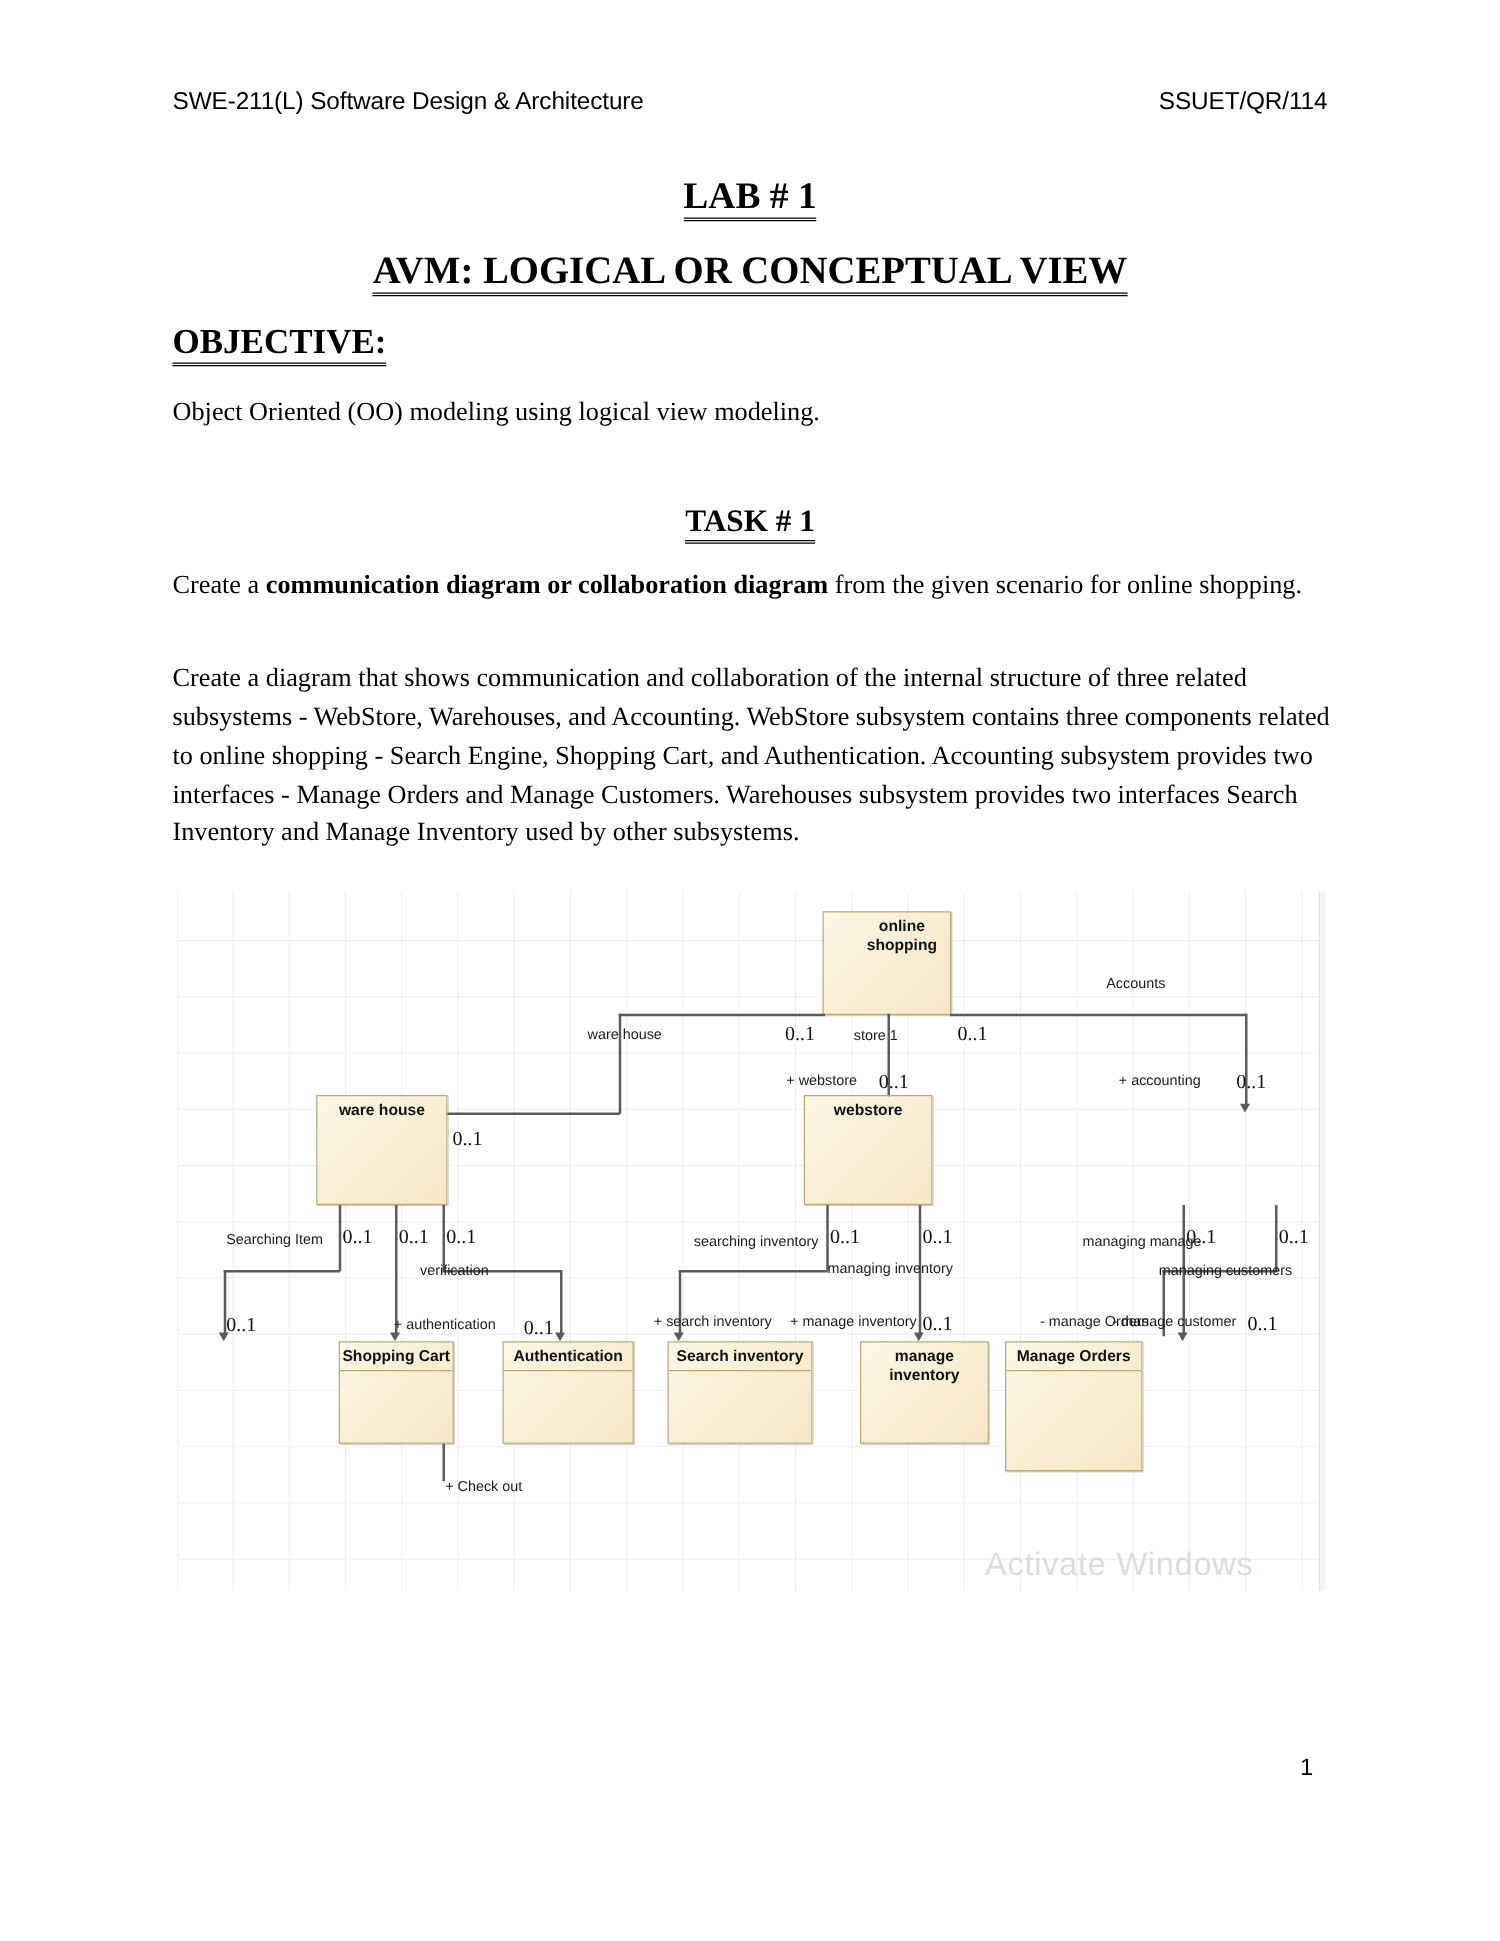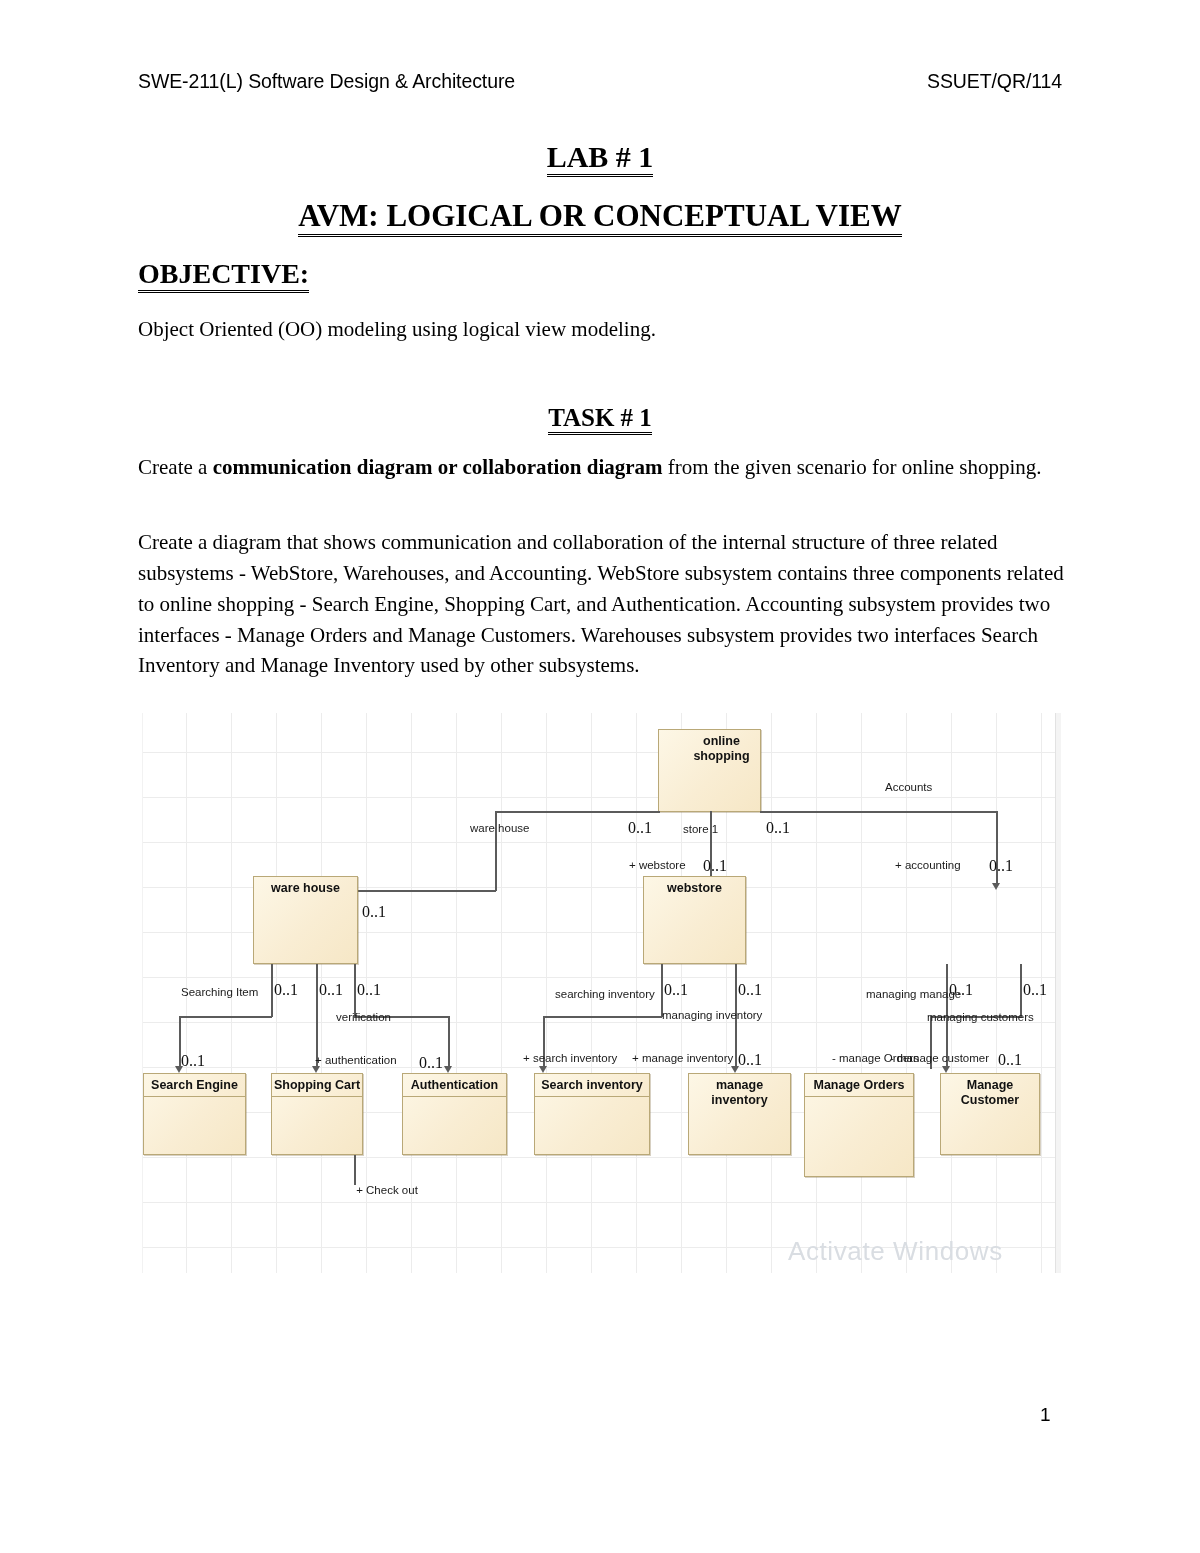--- a/index.html
+++ b/index.html
@@ -228,41 +228,35 @@
     <div class="mult" style="left:38px; top:339px;">0..1</div>
     <div class="lbl" style="left:172px; top:341px;">+ authentication</div>
     <div class="mult" style="left:276px; top:341px;">0..1</div>
     <div class="lbl" style="left:380px; top:339px;">+ search inventory</div>
     <div class="lbl" style="left:489px; top:339px;">+ manage inventory</div>
     <div class="mult" style="left:595px; top:338px;">0..1</div>
     <div class="lbl" style="left:651px; top:339px;margin-left:38px;">- manage Orders</div>
     <div class="lbl" style="left:747px; top:339px;">- manage customer</div>
     <div class="mult" style="left:855px; top:338px;">0..1</div>
 
-    <div class="node hdrline" style="left:0px; top:360px; width:103px; height:82px;">
-      <div class="ttl">Search Engine</div>
-    </div>
     <div class="node hdrline" style="left:128px; top:360px; width:92px; height:82px;">
       <div class="ttl">Shopping Cart</div>
     </div>
     <div class="node hdrline" style="left:259px; top:360px; width:105px; height:82px;">
       <div class="ttl">Authentication</div>
     </div>
     <div class="node hdrline" style="left:391px; top:360px; width:116px; height:82px;">
       <div class="ttl">Search inventory</div>
     </div>
     <div class="node" style="left:545px; top:360px; width:103px; height:82px;">
       <div class="ttl">manage inventory</div>
     </div>
     <div class="node hdrline" style="left:661px; top:360px; width:110px; height:104px;">
       <div class="ttl">Manage Orders</div>
     </div>
-    <div class="node" style="left:797px; top:360px; width:100px; height:82px;">
-      <div class="ttl">Manage Customer</div>
-    </div>
 
     <div class="ln v" style="left:211px; top:442px; height:30px;"></div>
     <div class="lbl" style="left:212px; top:470px; text-align:center; width:64px; white-space:normal; line-height:1.25;">+ Check out</div>
 
     <div class="watermark">Activate Windows</div>
   </div>
 
   <div class="pageno">1</div>
 </div>
 

